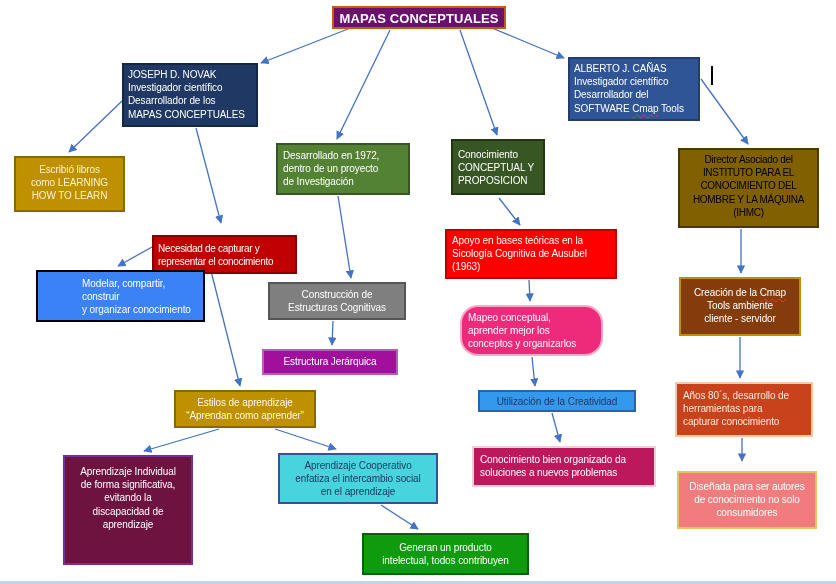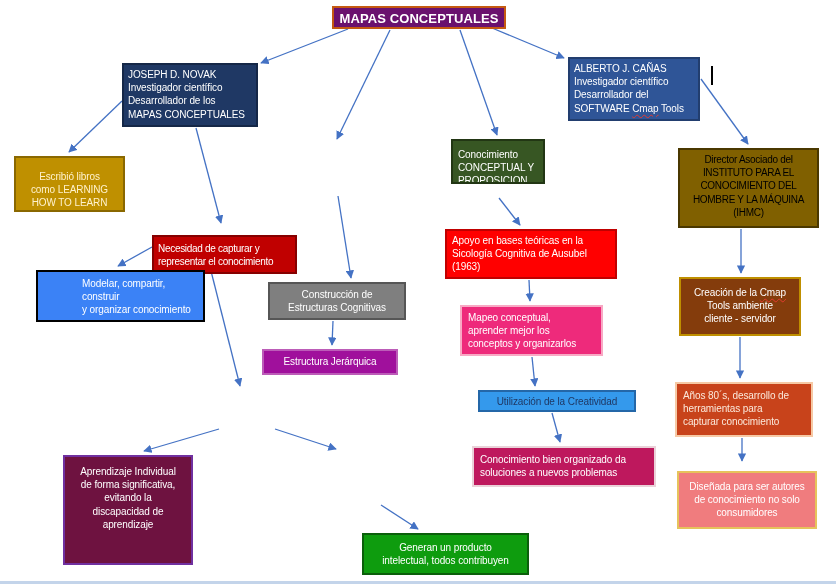--- a/index.html
+++ b/index.html
@@ -9,31 +9,31 @@
   .node{position:absolute;z-index:2;box-sizing:border-box;border:2px solid;
         font-size:10px;line-height:1.32;letter-spacing:-0.1px;
         padding:3px 5px;white-space:pre-line;overflow:hidden;text-align:left;}
   .c{text-align:center;}
   .tight{letter-spacing:-0.3px;}
   .squiggle{text-decoration-line:underline;text-decoration-style:wavy;
             text-decoration-color:#E23A2E;text-decoration-thickness:1px;text-underline-offset:2px;}
   .n-title{left:332px;top:6px;width:174px;height:23px;font-size:13px;font-weight:700;padding-top:2px;letter-spacing:0.1px;}
   .n-novak{left:122px;top:63px;width:136px;height:64px;padding:3px 4px;}
   .n-canas{left:568px;top:57px;width:132px;height:64px;padding:3px 4px;}
-  .n-escribio{left:14px;top:156px;width:111px;height:56px;padding-top:12px;}
+  .n-escribio{left:14px;top:156px;width:111px;height:56px;padding-top:5px;}
   .n-desarrollado{left:276px;top:143px;width:134px;height:52px;padding-top:4px;}
-  .n-conceptual{left:451px;top:139px;width:94px;height:45px;padding-top:7px;}
+  .n-conceptual{left:451px;top:139px;width:94px;height:56px;padding-top:7px;}
   .n-director{left:678px;top:148px;width:141px;height:80px;padding:3px 3px;}
   .n-necesidad{left:152px;top:227px;width:145px;height:39px;padding:5px 4px;}
   .n-modelar{left:36px;top:270px;width:169px;height:52px;padding:5px 5px;}
   .n-construccion{left:268px;top:282px;width:138px;height:38px;padding-top:4px;}
   .n-apoyo{left:445px;top:229px;width:172px;height:50px;padding:3px 5px;}
   .n-creacion{left:679px;top:277px;width:122px;height:59px;padding-top:7px;}
   .n-estructura{left:262px;top:349px;width:136px;height:26px;padding-top:4px;}
-  .n-mapeo{left:460px;top:305px;width:143px;height:51px;padding:4px 6px;}
+  .n-mapeo{left:460px;top:305px;width:143px;height:51px;padding:4px 6px;border-radius:18px;}
   .n-anos90{left:675px;top:382px;width:138px;height:55px;padding:5px 6px;}
   .n-estilos{left:174px;top:390px;width:142px;height:38px;padding-top:4px;}
   .n-utilizacion{left:478px;top:390px;width:158px;height:22px;padding-top:3px;font-weight:400;}
   .n-conocimiento-bien{left:472px;top:446px;width:184px;height:41px;padding:5px 6px;}
   .n-apr-individual{left:63px;top:455px;width:130px;height:110px;padding-top:8px;}
   .n-apr-cooperativo{left:278px;top:453px;width:160px;height:51px;padding-top:4px;}
   .n-generan{left:362px;top:533px;width:167px;height:42px;padding-top:6px;}
   .n-disenada{left:677px;top:471px;width:140px;height:58px;padding-top:7px;}
   .text-cursor{position:absolute;z-index:3;left:711px;top:66px;width:1.5px;height:19px;background:#000;}
   .bottom-edge{position:absolute;z-index:3;left:0;bottom:0;width:836px;height:3px;background:#C3D4EA;}
@@ -77,20 +77,23 @@
 Investigador científico
 Desarrollador de los
 MAPAS CONCEPTUALES</div>
   <div class="node n-canas" style="background: rgb(47, 85, 151); border-color: rgb(34, 62, 111); color: rgb(255, 255, 255);">ALBERTO J. CAÑAS
 Investigador científico
 Desarrollador del
 SOFTWARE <span class="squiggle">Cmap</span> Tools</div>
   <div class="node c n-escribio" style="background: rgb(191, 144, 0); border-color: rgb(138, 104, 0); color: rgb(255, 242, 204);">Escribió libros
 como LEARNING
 HOW TO LEARN</div>
+  <div class="node n-desarrollado" style="background: rgb(84, 130, 53); border-color: rgb(55, 86, 35); color: rgb(255, 255, 255);">Desarrollado en 1972,
+dentro de un proyecto
+de Investigación</div>
   <div class="node n-conceptual" style="background: rgb(55, 86, 35); border-color: rgb(34, 54, 20); color: rgb(255, 255, 255);">Conocimiento
 CONCEPTUAL Y
 PROPOSICION</div>
   <div class="node c tight n-director" style="background: rgb(128, 96, 0); border-color: rgb(74, 56, 0); color: rgb(0, 0, 0);">Director Asociado del
 INSTITUTO PARA EL
 CONOCIMIENTO DEL
 HOMBRE Y LA MÁQUINA
 (IHMC)</div>
   <div class="node tight n-necesidad" style="background: rgb(192, 0, 0); border-color: rgb(134, 0, 0); color: rgb(255, 255, 255); margin-top: 8px;">Necesidad de capturar y
 representar el conocimiento</div>
@@ -105,28 +108,33 @@
   <div class="node c n-creacion" style="background: rgb(132, 60, 12); border-color: rgb(191, 143, 0); color: rgb(255, 255, 255);">Creación de la <span class="squiggle">Cmap</span>
 Tools ambiente
 cliente - servidor</div>
   <div class="node c n-estructura" style="background: rgb(160, 16, 156); border-color: rgb(188, 92, 184); color: rgb(255, 255, 255);">Estructura Jerárquica</div>
   <div class="node n-mapeo" style="background: rgb(238, 42, 123); border-color: rgb(248, 169, 196); color: rgb(255, 255, 255);">Mapeo conceptual,
 aprender mejor los
 conceptos y organizarlos</div>
   <div class="node n-anos90" style="background: rgb(200, 67, 27); border-color: rgb(246, 201, 165); color: rgb(251, 233, 219);">Años 80´s, desarrollo de
 herramientas para
 capturar conocimiento</div>
+  <div class="node c n-estilos" style="background: rgb(191, 144, 0); border-color: rgb(138, 104, 0); color: rgb(255, 248, 231);">Estilos de aprendizaje
+“Aprendan como aprender”</div>
   <div class="node c n-utilizacion" style="background: rgb(52, 153, 236); border-color: rgb(36, 103, 168); color: rgb(31, 56, 100);">Utilización de la Creatividad</div>
   <div class="node n-conocimiento-bien" style="background: #be185d; border-color: rgb(234, 209, 216); color: rgb(255, 255, 255);">Conocimiento bien organizado da
 soluciones a nuevos problemas</div>
   <div class="node c n-apr-individual" style="background: rgb(110, 18, 64); border-color: rgb(112, 48, 160); color: rgb(255, 255, 255);">Aprendizaje Individual
 de forma significativa,
 evitando la
 discapacidad de
 aprendizaje</div>
+  <div class="node c n-apr-cooperativo" style="background: rgb(72, 212, 220); border-color: rgb(47, 85, 151); color: rgb(23, 55, 94);">Aprendizaje Cooperativo
+enfatiza el intercambio social
+en el aprendizaje</div>
   <div class="node c n-generan" style="background: rgb(14, 156, 14); border-color: rgb(11, 95, 11); color: rgb(255, 255, 255);">Generan un producto
 intelectual, todos contribuyen</div>
   <div class="node c n-disenada" style="background: rgb(240, 124, 126); border-color: rgb(230, 195, 92); color: rgb(255, 255, 255);">Diseñada para ser autores
 de conocimiento no solo
 consumidores</div>
 
   <div class="text-cursor"></div>
   <div class="bottom-edge"></div>
 </div>
 

